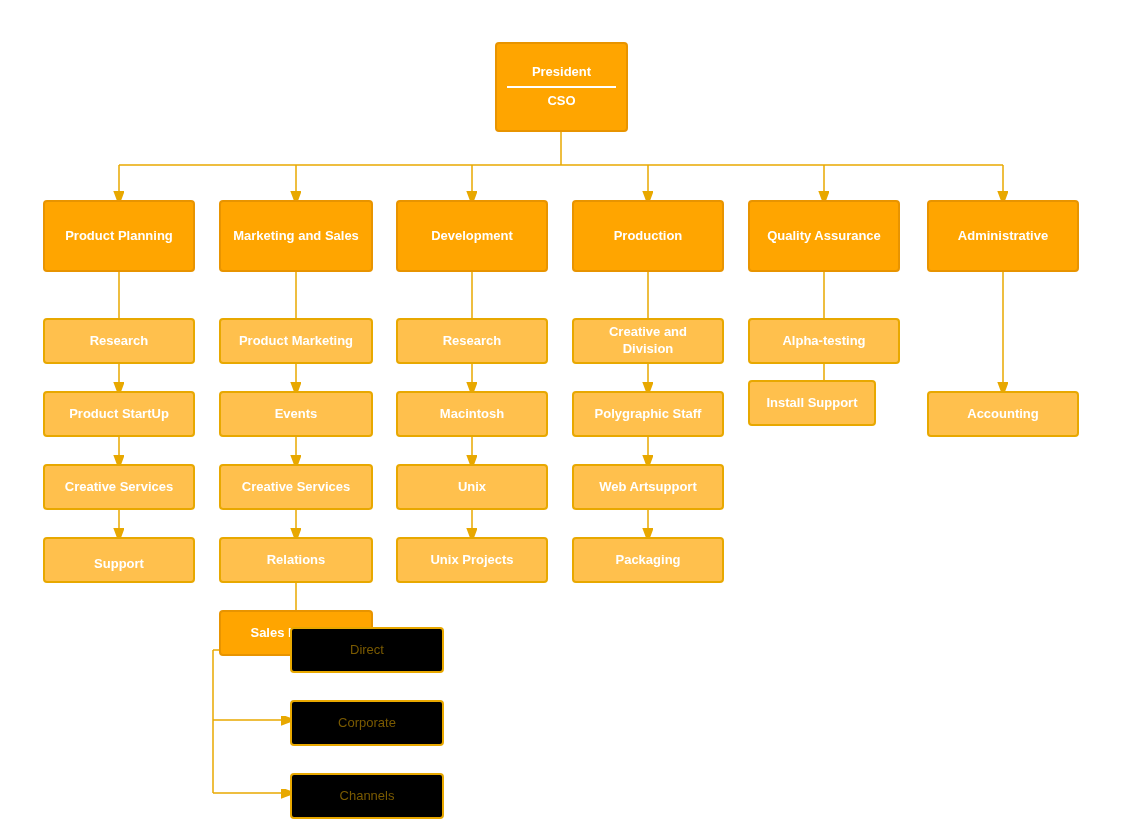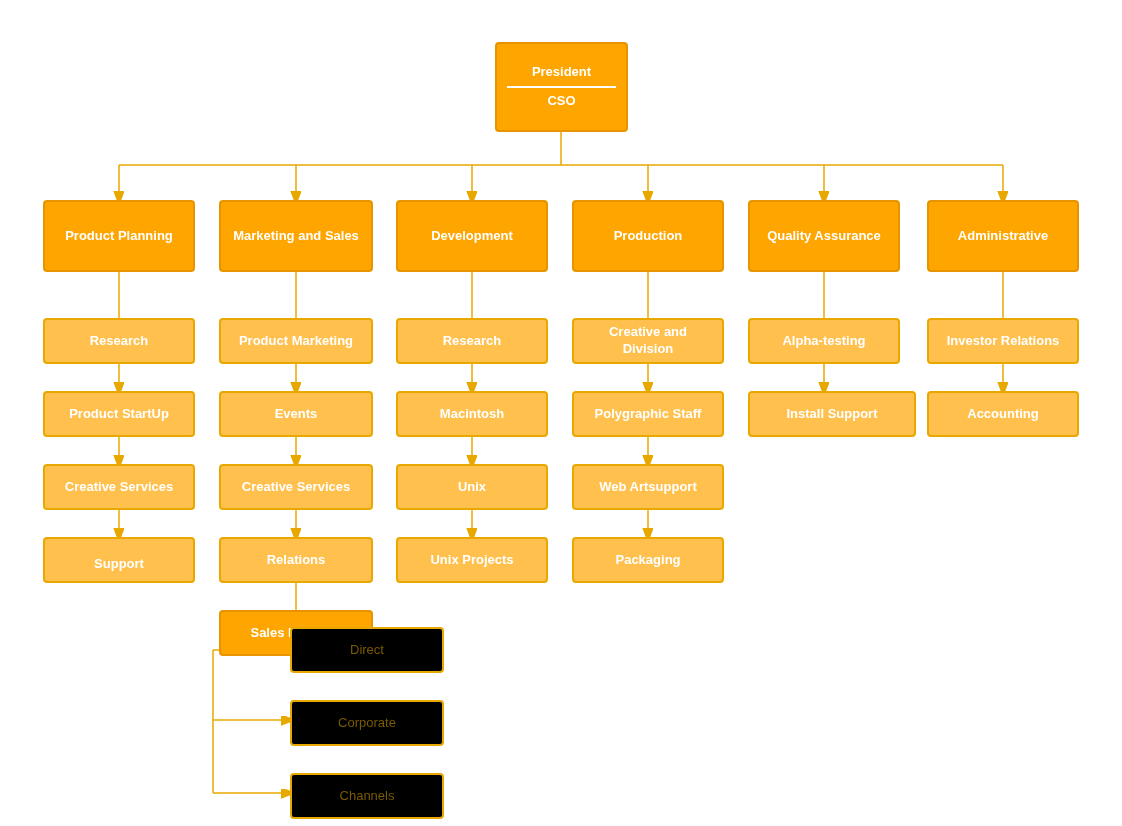--- a/index.html
+++ b/index.html
@@ -186,27 +186,24 @@
   <div class="box box-sub" style="position:absolute; left:572px; top:464px; width:152px; height:46px;">
     <span>Web Artsupport</span>
   </div>
   <div class="box box-sub" style="position:absolute; left:572px; top:537px; width:152px; height:46px;">
     <span>Packaging</span>
   </div>
 
   <div class="box box-sub" style="position:absolute; left:748px; top:318px; width:152px; height:46px;">
     <span>Alpha-testing</span>
   </div>
-  <div class="box box-sub" style="position:absolute; left:748px; top:391px; width:168px; height:46px;">
+  <div class="box box-sub" style="position:absolute; left:748px; top:380px; width:128px; height:46px;">
     <span>Install Support</span>
   </div>
 
-  <div class="box box-sub" style="position:absolute; left:927px; top:318px; width:152px; height:46px;">
-    <span>Investor Relations</span>
-  </div>
   <div class="box box-sub" style="position:absolute; left:927px; top:391px; width:152px; height:46px;">
     <span>Accounting</span>
   </div>
 
   <div class="box box-main" style="position:absolute; left:219px; top:610px; width:154px; height:46px;">
     <span>Sales Manager</span>
   </div>
   <div class="box box-light" style="position:absolute; left:290px; top:627px; width:154px; height:46px; font-weight:normal; color:#7a5a00;">
     <span>Direct</span>
   </div>

